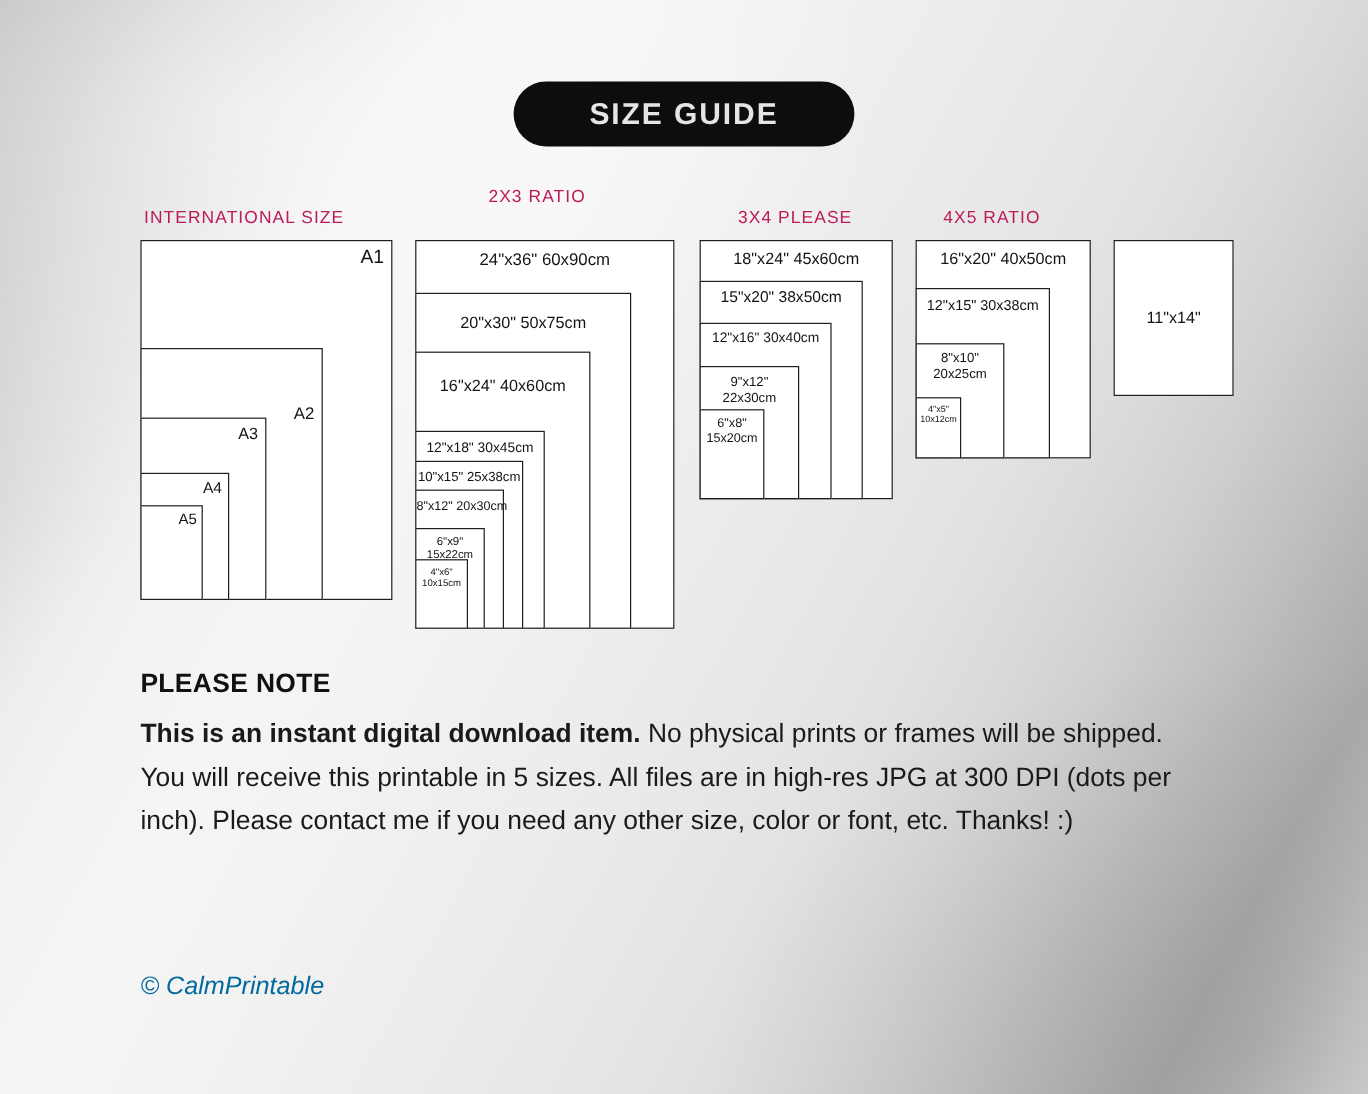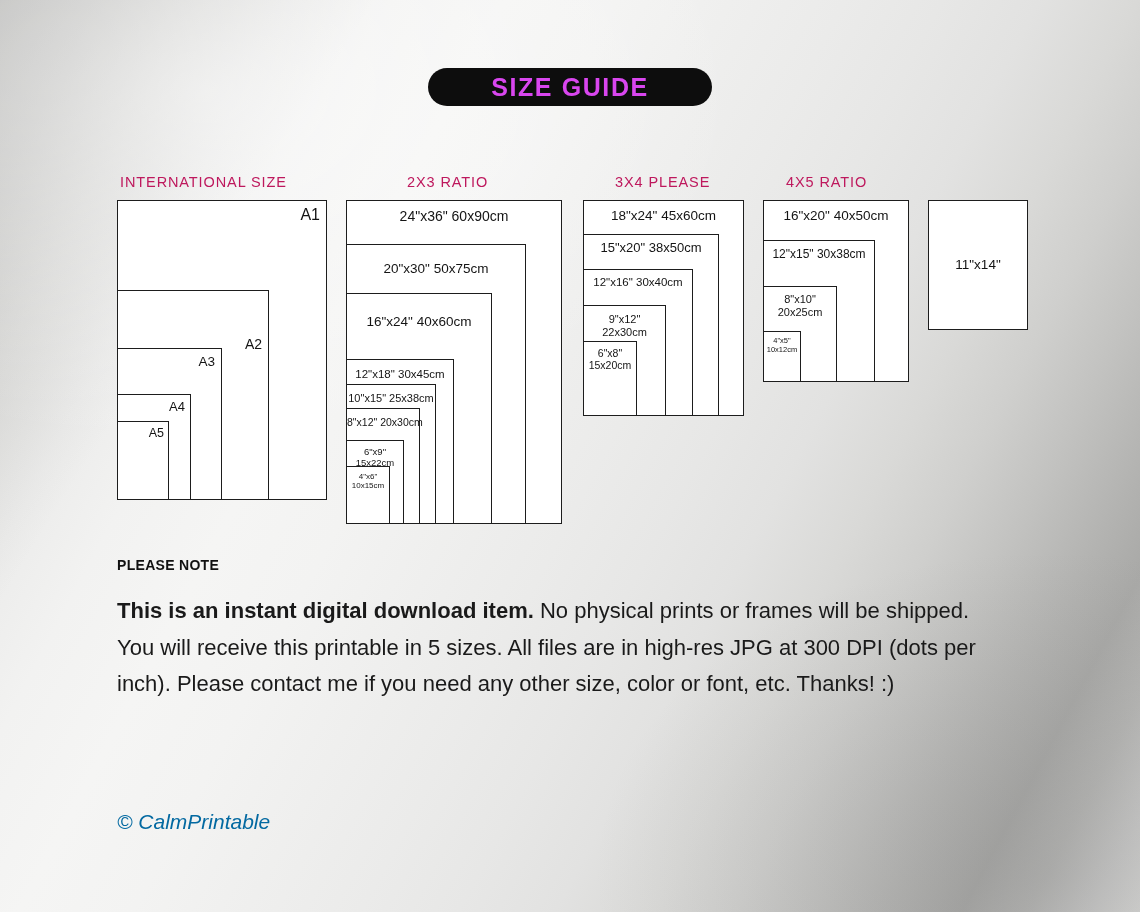--- a/index.html
+++ b/index.html
@@ -53,24 +53,24 @@
     position: absolute;
     inset: 0;
   }
 
   
   .title-pill {
     position: absolute;
     left: 428px;
     top: 68px;
     width: 284px;
-    height: 38px;
+    height: 54px;
     background: #0d0d0d;
     border-radius: 27px;
-    color: #d946ef;
+    color: #e5e5e5;
     font-size: 25px;
     font-weight: bold;
     letter-spacing: 1.6px;
     display: flex;
     align-items: center;
     justify-content: center;
   }
 
   
   .group-label {
@@ -94,21 +94,21 @@
     white-space: nowrap;
     line-height: 1.15;
     text-align: center;
   }
 
   
   .note-head {
     position: absolute;
     left: 117px;
     top: 557px;
-    font-size: 14px;
+    font-size: 22px;
     font-weight: bold;
     letter-spacing: 0.3px;
     color: #111;
   }
   .note-body {
     position: absolute;
     left: 117px;
     top: 593px;
     width: 860px;
     font-size: 22px;
@@ -129,21 +129,21 @@
 <body>
 
 <div id="bg"></div>
 <div id="bg2"></div>
 
 <div id="content">
 
   <div class="title-pill">SIZE GUIDE</div>
 
   <div class="group-label" style="left:120px; top:174px;">INTERNATIONAL SIZE</div>
-  <div class="group-label" style="left:407px; top:174px;">2X3 RATIO</div>
+  <div class="group-label" style="left:407px; top:156px;">2X3 RATIO</div>
   <div class="group-label" style="left:615px; top:174px;">3X4 PLEASE</div>
   <div class="group-label" style="left:786px; top:174px;">4X5 RATIO</div>
 
   <div class="frame" style="left:117px; top:200px; width:210px; height:300px;">
     <span class="lbl" style="right:6px; top:5px; font-size:16px;">A1</span>
   </div>
   <div class="frame" style="left:117px; top:290px; width:152px; height:210px;">
     <span class="lbl" style="right:6px; top:5px; font-size:14px;margin-top:40px;">A2</span>
   </div>
   <div class="frame" style="left:117px; top:348px; width:105px; height:152px;">

